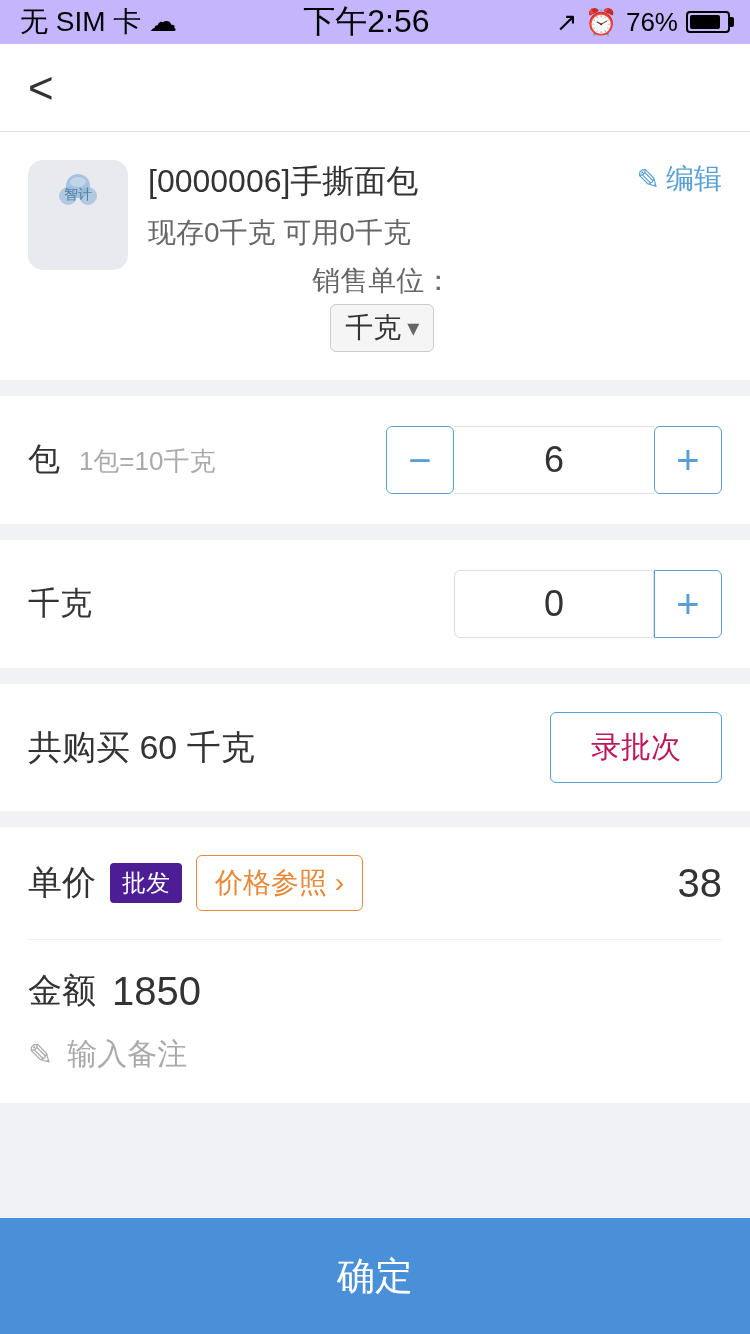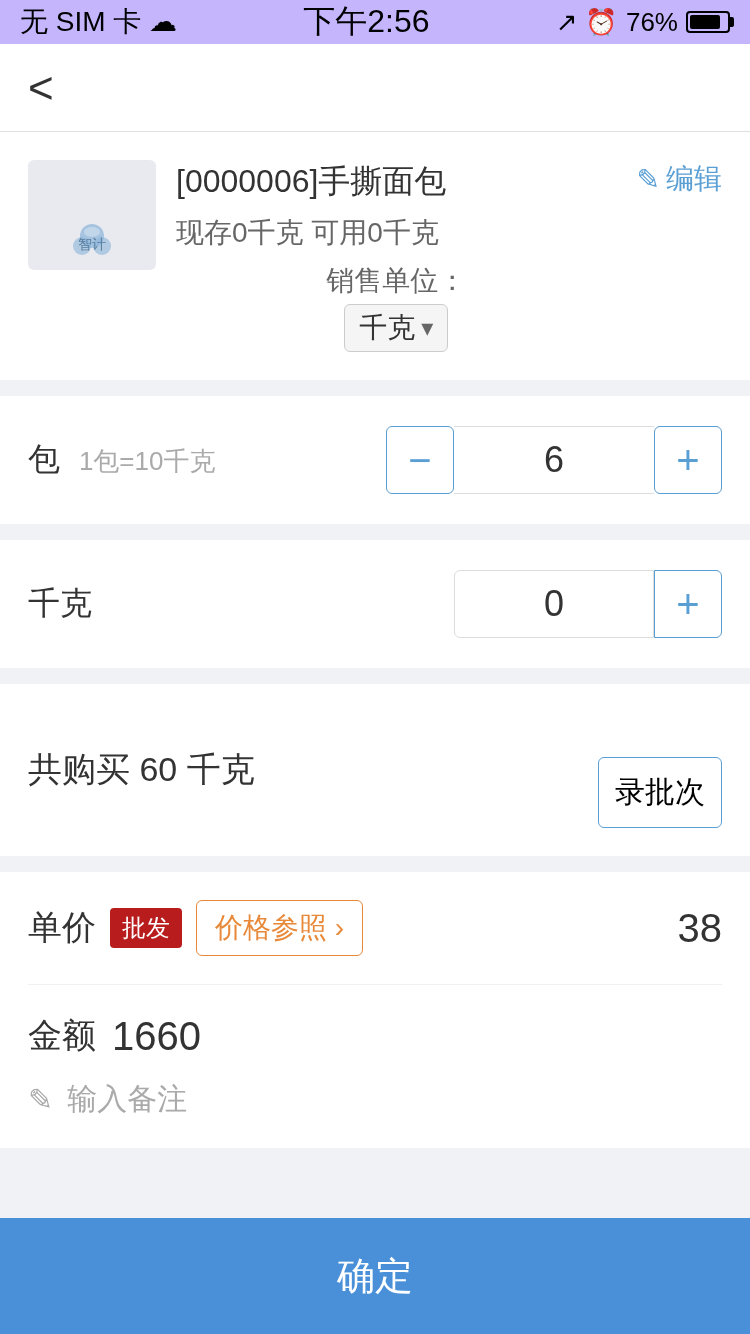--- a/index.html
+++ b/index.html
@@ -86,26 +86,26 @@
     
     .product-card {
       background: #fff;
       display: flex;
       align-items: flex-start;
       padding: 28px 28px;
       gap: 20px;
       margin-bottom: 16px;
     }
     .product-image {
-      width: 128px;
+      width: 100px;
       height: 110px;
       background: #e8eaf0;
-      border-radius: 6px;
-      display: flex;
-      align-items: flex-end;
+      border-radius: 15px;
+      display: flex;
+      align-items: flex-start;
       justify-content: center;
       flex-shrink: 0;
     }
     .product-image svg { width: 60px; height: 60px; }
     .product-info { flex: 1; }
     .product-name { font-size: 32px; color: #333; font-weight: 500; margin-bottom: 10px; }
     .product-stock { font-size: 28px; color: #666; margin-bottom: 10px; }
     .product-unit { font-size: 28px; color: #666; display: flex; align-items: center; gap: 4px; flex-direction: column; }
     .unit-select {
       display: inline-flex;
@@ -177,45 +177,44 @@
       background: #fff;
       padding: 28px 28px;
       display: flex;
       align-items: center;
       justify-content: space-between;
       margin-bottom: 16px;
     }
     .summary-text { font-size: 34px; color: #333; }
     .batch-btn {
       border: 1.5px solid #5a9fd4;
-      color: #000000;
-      background: #fff;
-      padding: 14px 16px;
+      color: #be185d;
+      background: #fff;
+      padding: 14px 40px;
       border-radius: 6px;
       font-size: 30px;
       cursor: pointer;
-      margin-top: 45px;
     }
 
     
     .price-section {
       background: #fff;
       padding: 28px 28px 0 28px;
       margin-bottom: 0;
     }
     .price-row {
       display: flex;
       align-items: center;
       justify-content: space-between;
       padding-bottom: 28px;
       border-bottom: 1px solid #f0f0f0;
     }
     .price-label { font-size: 34px; color: #333; display: flex; align-items: center; gap: 14px; }
     .price-tag {
-      background: #b91c1c;
+      background: #4c1d95;
       color: #fff;
       font-size: 24px;
       padding: 4px 12px;
       border-radius: 4px;
     }
     .price-ref-btn {
       border: 1.5px solid #e8893a;
       color: #e8893a;
       background: #fff;
       padding: 8px 18px;
@@ -356,21 +355,21 @@
         <span class="price-tag">批发</span>
         <button class="price-ref-btn">价格参照 ›</button>
       </div>
       <span class="price-value">38</span>
     </div>
   </div>
 
   <div class="amount-section">
     <div class="amount-row">
       <span class="amount-label">金额</span>
-      <span class="amount-value">1660</span>
+      <span class="amount-value">1850</span>
     </div>
     <div class="remark-row">
       <span class="pencil-icon">✎</span>
       <span>输入备注</span>
     </div>
   </div>
 
   <div class="spacer"></div>
 
 </div>

